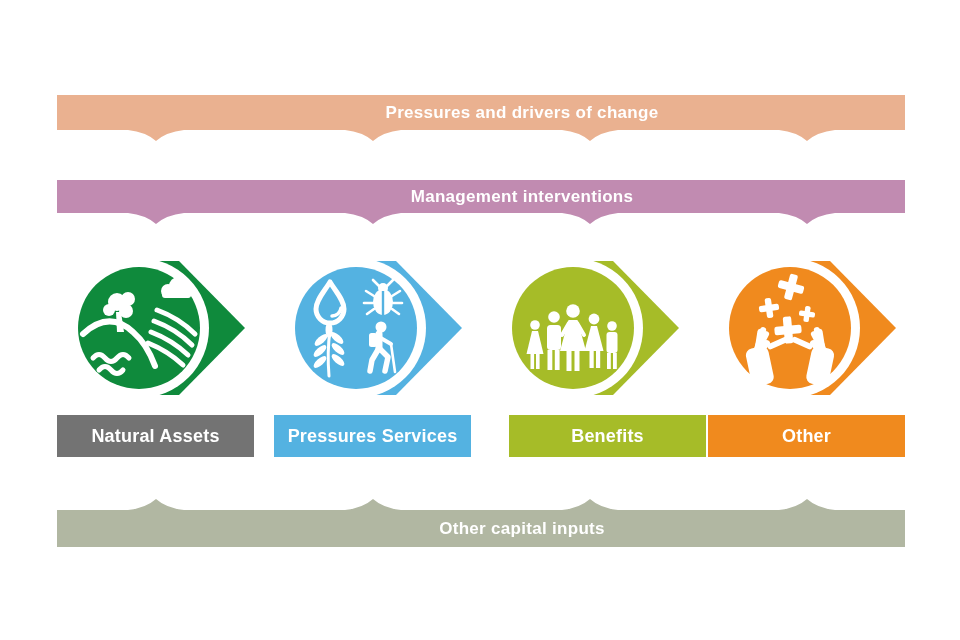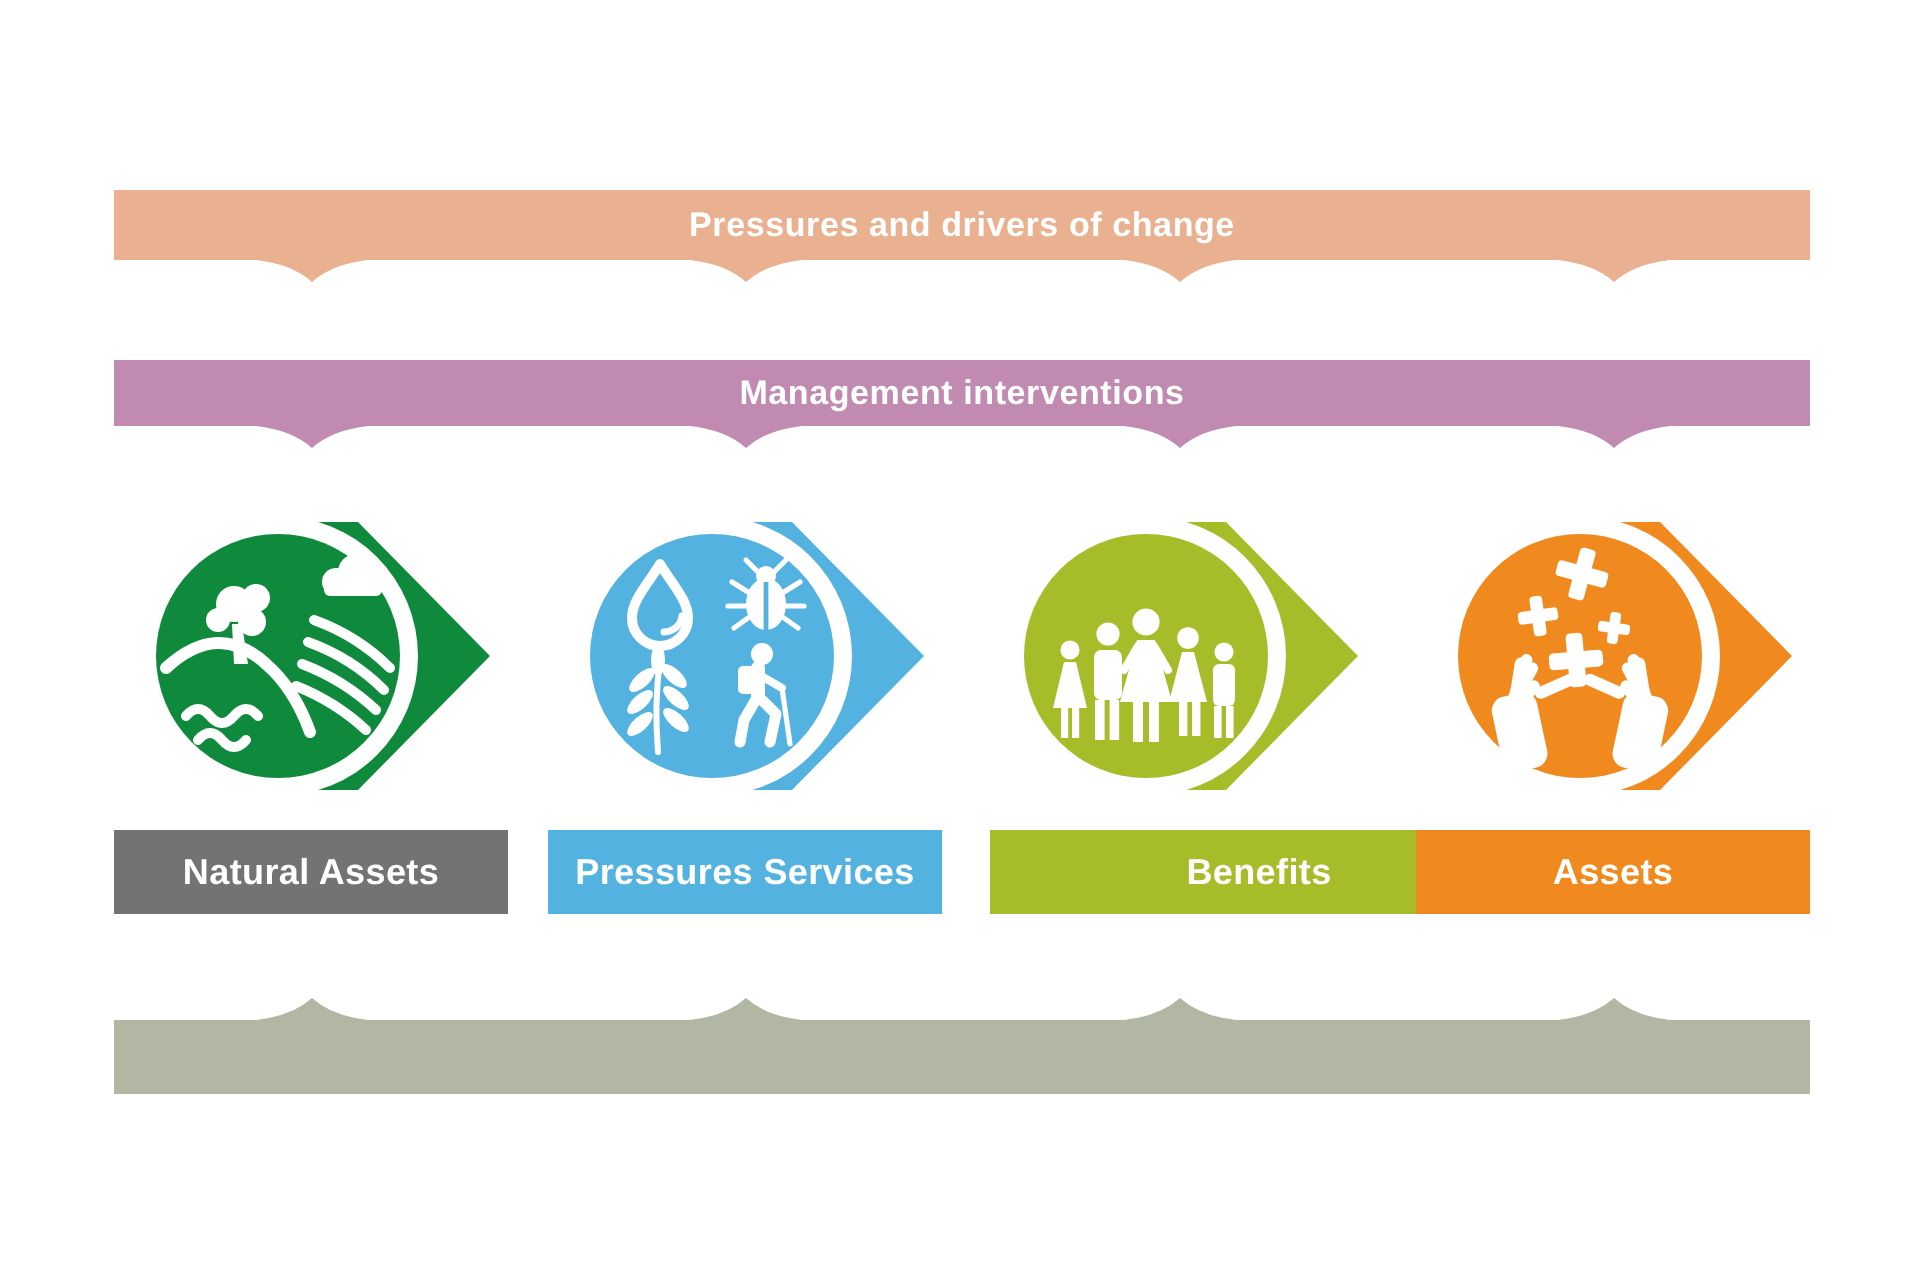--- a/index.html
+++ b/index.html
@@ -3,21 +3,21 @@
 <meta charset="utf-8">
 <style>
   html,body{margin:0;padding:0;background:#fff;}
   .frame{
     position:relative;width:960px;height:640px;background:#fff;overflow:hidden;
     font-family:"Liberation Sans","DejaVu Sans",sans-serif;
   }
   .bar-svg{position:absolute;display:block;}
   .bar-text{
     position:absolute;left:57px;width:848px;text-align:center;color:#fff;
-    font-weight:700;font-size:17px;letter-spacing:.3px;pointer-events:none;
+    font-weight:700;font-size:17px;letter-spacing:.3px;pointer-events:none;padding-left:41px;
   }
   .stage-label{
     position:absolute;top:415px;width:197px;height:42px;line-height:42px;
     text-align:center;color:#fff;font-weight:700;font-size:18px;letter-spacing:.2px;
   }
   .unit-svg{position:absolute;top:253px;display:block;}
 </style>
 </head>
 <body>
 
@@ -204,20 +204,21 @@
         <rect x="-3" y="-29" width="6" height="30" rx="3" transform="rotate(40 -4 -7)"></rect>
         <rect x="-3" y="-28" width="6" height="29" rx="3" transform="rotate(30 2 -7)"></rect>
         <rect x="-3" y="-24" width="6" height="25" rx="3" transform="rotate(21 7 -5)"></rect>
         <rect x="-3" y="-21" width="6" height="22" rx="3" transform="rotate(78 9 4)"></rect>
       </g>
     </g>
   </svg>
 
   <div class="stage-label" style="left: 57px; background: #737373;">Natural Assets</div>
   <div class="stage-label" style="left: 274px; background: rgb(84, 178, 225);">Pressures Services</div>
-  <div class="stage-label" style="left: 495px; background: rgb(166, 188, 40); padding-left: 36px;">Benefits</div>
-  <div class="stage-label" style="left: 708px; background: rgb(240, 138, 30);">Assets</div>
+  <div class="stage-label" style="left: 509px; background: rgb(166, 188, 40);">Benefits</div>
+  <div class="stage-label" style="left: 708px; background: rgb(240, 138, 30);">Other</div>
 
   <svg class="bar-svg" style="left:57px;top:497px;" width="848" height="50" viewBox="0 0 848 50">
     <path fill="#B1B7A2" d="M0,13 H71 Q89,11 99,2 Q109,11 127,13 H288 Q306,11 316,2 Q326,11 344,13 H505 Q523,11 533,2 Q543,11 561,13 H722 Q740,11 750,2 Q760,11 778,13 H848 V50 H0 Z"></path>
   </svg>
+  <div class="bar-text" style="top:510px;height:37px;line-height:37px;">Other capital inputs</div>
 
 </div>
 
 </body></html>

